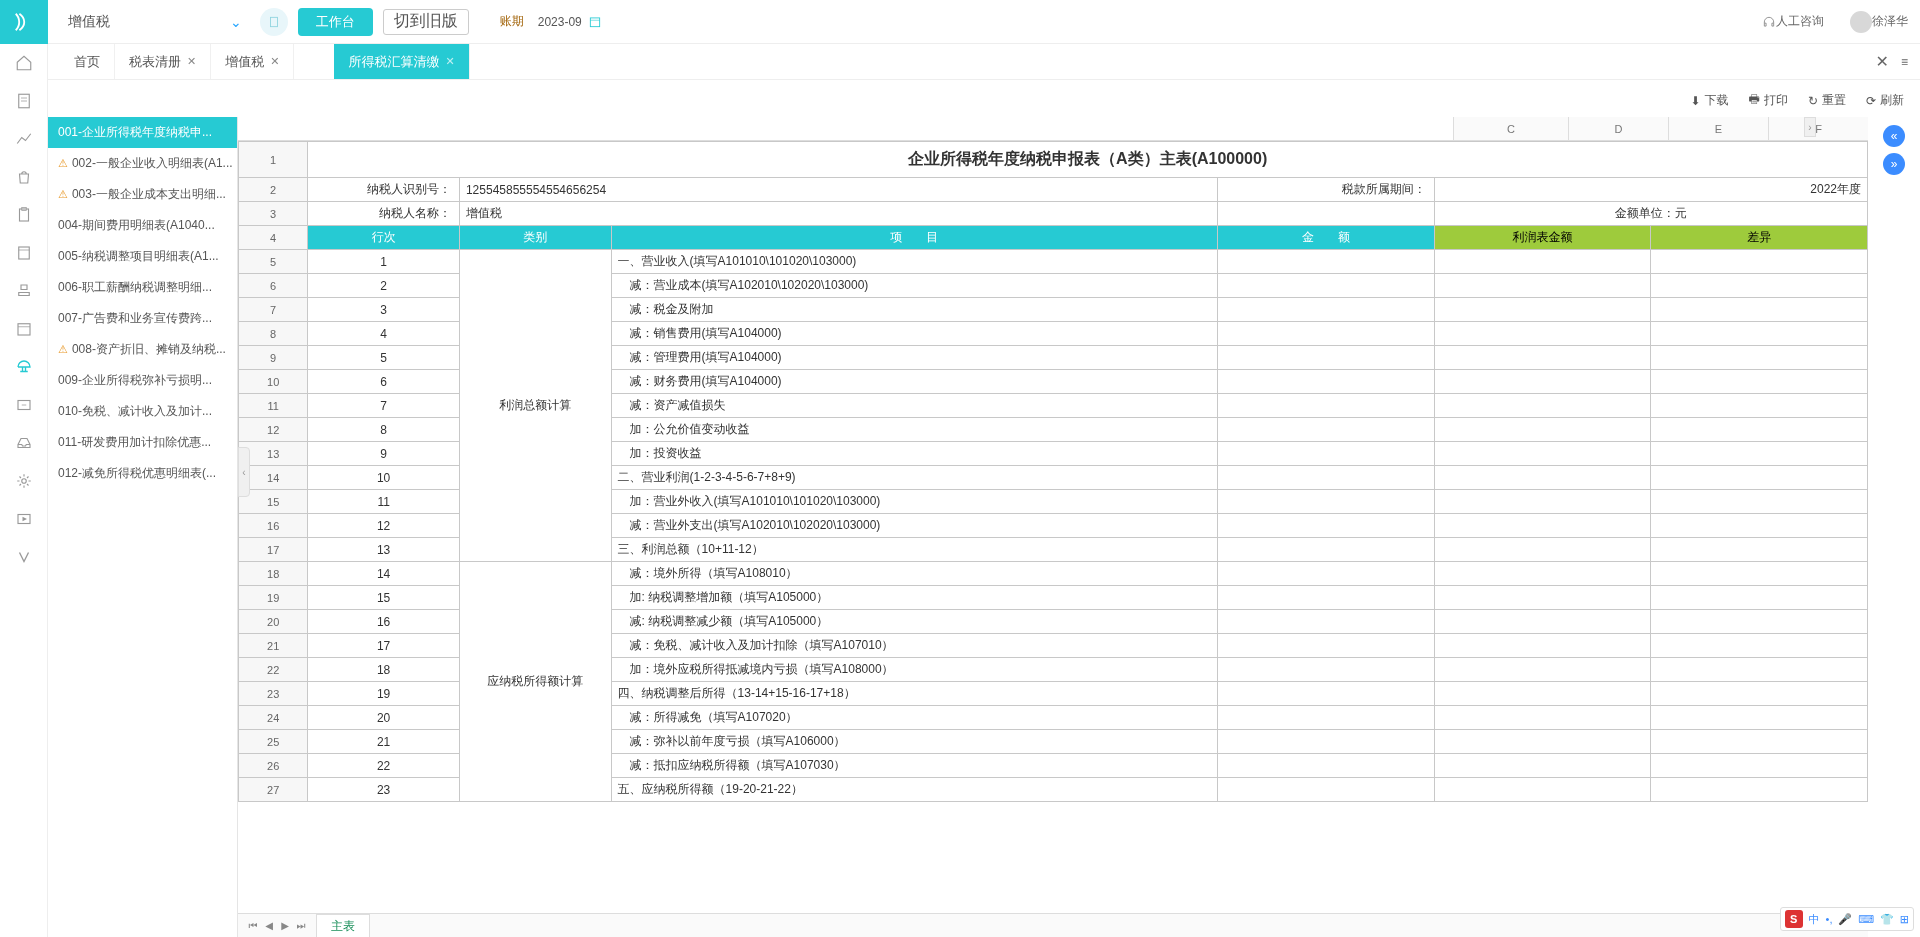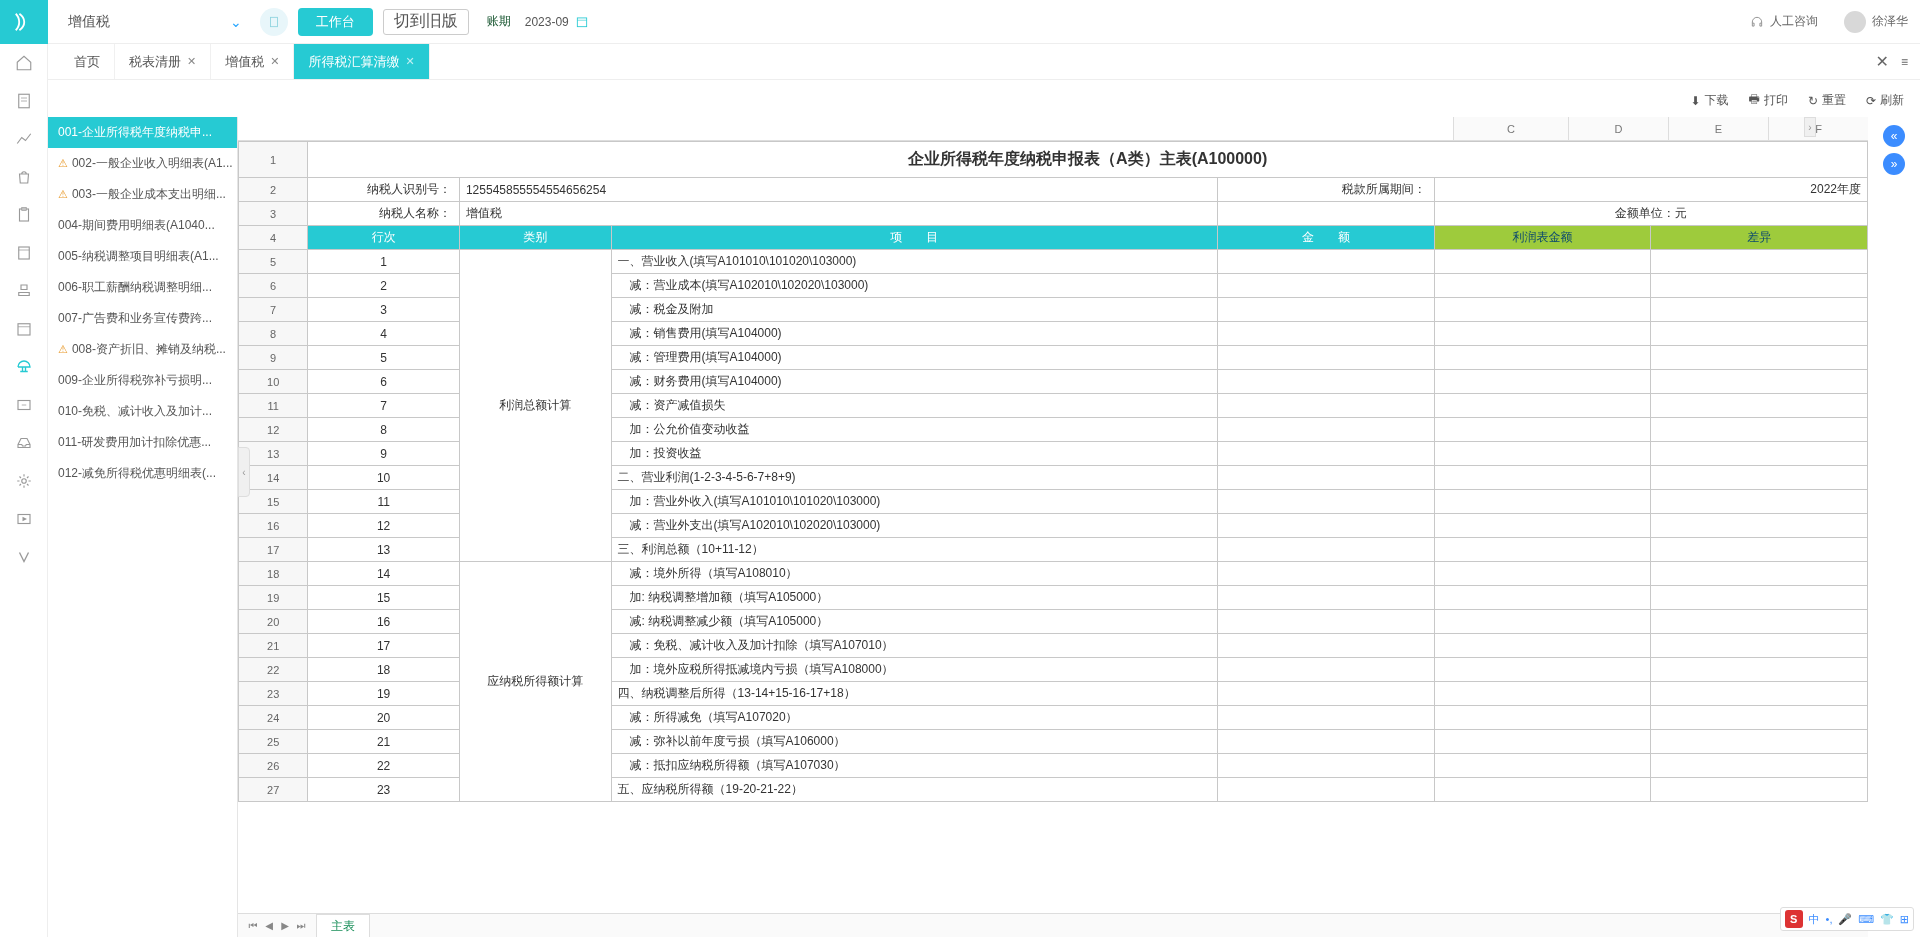--- a/index.html
+++ b/index.html
@@ -15,29 +15,29 @@
 .sidebar .nav-icon.active svg { fill: #26cad3; }
 
 .main { flex: 1; display: flex; flex-direction: column; }
 
 .topbar { height: 44px; display: flex; align-items: center; padding: 0 12px; border-bottom: 1px solid #eee; gap: 10px; }
 .topbar .entity { color: #555; font-size: 14px; padding: 0 8px; display: flex; align-items: center; gap: 120px; }
 .topbar .chev { color: #2aa7ff; font-size: 14px; }
 .topbar .circ-btn { width: 28px; height: 28px; border-radius: 50%; background: #e8f6fa; display: flex; align-items: center; justify-content: center; }
 .topbar .pill-btn { height: 28px; padding: 0 18px; border-radius: 4px; background: #26cad3; color: #fff; display: flex; align-items: center; font-size: 13px; cursor: pointer; }
 .topbar .outline-btn { height: 26px; padding: 0 10px; border: 1px solid #ccc; border-radius: 3px; background: #fff; color: #555; font-size: 16px; cursor: pointer; display: flex; align-items: center; }
-.topbar .label { color: #14532d; margin-left: 8px; }
+.topbar .label { color: #a16207; margin-left: 21px; }
 .topbar .date { color: #555; margin-left: 4px; display: flex; align-items: center; gap: 6px; }
 .topbar .spacer { flex: 1; }
-.topbar .right-item { display: flex; align-items: center; gap: 6px; color: #666; font-size: 12px; margin-left: 16px; }
+.topbar .right-item { display: flex; align-items: center; color: #666; font-size: 12px; margin-left: 16px; }
 .topbar .avatar { width: 22px; height: 22px; border-radius: 50%; background: #d8d8d8; }
 
 .tabstrip { height: 36px; display: flex; align-items: stretch; border-bottom: 1px solid #eee; padding-left: 12px; }
 .tabstrip .tab { padding: 0 14px; display: flex; align-items: center; gap: 6px; color: #555; font-size: 13px; cursor: pointer; border-right: 1px solid #f0f0f0; }
-.tabstrip .tab.active { background: #26cad3; color: #fff; }
+.tabstrip .tab.active { background: #26cad3; color: #fff; margin-left: 40px; }
 .tabstrip .tab .x { font-size: 11px; opacity: 0.7; }
 .tabstrip .tab-spacer { flex: 1; }
 .tabstrip .tab-right { display: flex; align-items: center; padding-right: 12px; gap: 12px; color: #666; }
 
 .content { flex: 1; display: flex; flex-direction: column; overflow: hidden; }
 
 .warning-row { display: flex; align-items: flex-start; padding: 10px 16px 6px; gap: 20px; }
 .warning-row .warn-text { color: #e34242; font-size: 12px; line-height: 1.6; max-width: 760px; }
 .warning-row .actions { margin-left: auto; display: flex; gap: 20px; color: #555; font-size: 12px; }
 .warning-row .actions .act { display: flex; align-items: center; gap: 4px; cursor: pointer; }
@@ -55,21 +55,21 @@
 .sheet-colhdr { position: absolute; top: 0; right: 0; display: flex; height: 24px; font-size: 11px; color: #777; }
 .sheet-colhdr div { border-left: 1px solid #ddd; display: flex; align-items: center; justify-content: center; background: #fafafa; border-bottom: 1px solid #ddd;}
 
 .grid-scroll { flex: 1; overflow: auto; }
 .grid { border-collapse: collapse; width: 100%; }
 .grid td, .grid th { border: 1px solid #c8c8c8; font-size: 12px; padding: 3px 6px; height: 21px; }
 .grid .rownum { width: 32px; background: #f7f7f7; text-align: center; color: #666; font-size: 11px; }
 .grid .title-row td { border: 1px solid #c8c8c8; }
 .grid .title-cell { text-align: center; font-size: 16px; font-weight: bold; color: #333; height: 36px; }
 .grid .hdr { background: #26cad3; color: #fff; text-align: center; font-weight: normal; }
-.grid .hdr2 { background: #9ecb3c; color: #0c4a6e; text-align: center; }
+.grid .hdr2 { background: #9ecb3c; color: #000000; text-align: center; }
 .grid .num-col { width: 70px; text-align: center; }
 .grid .cat-col { width: 70px; text-align: center; vertical-align: middle; }
 .grid .proj-col { width: 280px; }
 .grid .amt-col { width: 100px; }
 .grid .info-lbl { text-align: right; color: #333; padding-right: 8px; }
 
 .left-toggle { position: absolute; left: 190px; top: 330px; width: 12px; height: 50px; background: #f0f0f0; border: 1px solid #ddd; border-radius: 0 4px 4px 0; display: flex; align-items: center; justify-content: center; color: #999; font-size: 10px; z-index: 5; cursor: pointer;}
 
 .right-toggle { position: absolute; right: 52px; top: 0px; width: 12px; height: 20px; background: #f0f0f0; border: 1px solid #ddd; display: flex; align-items: center; justify-content: center; color: #999; font-size: 10px; z-index: 5; cursor: pointer;}
 

